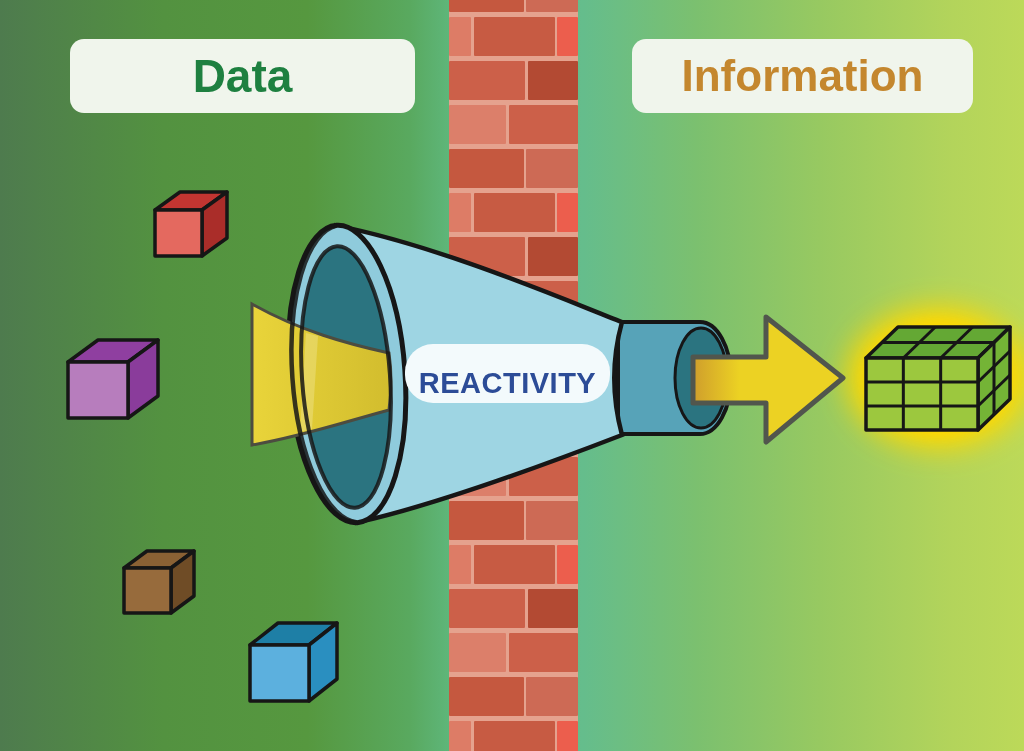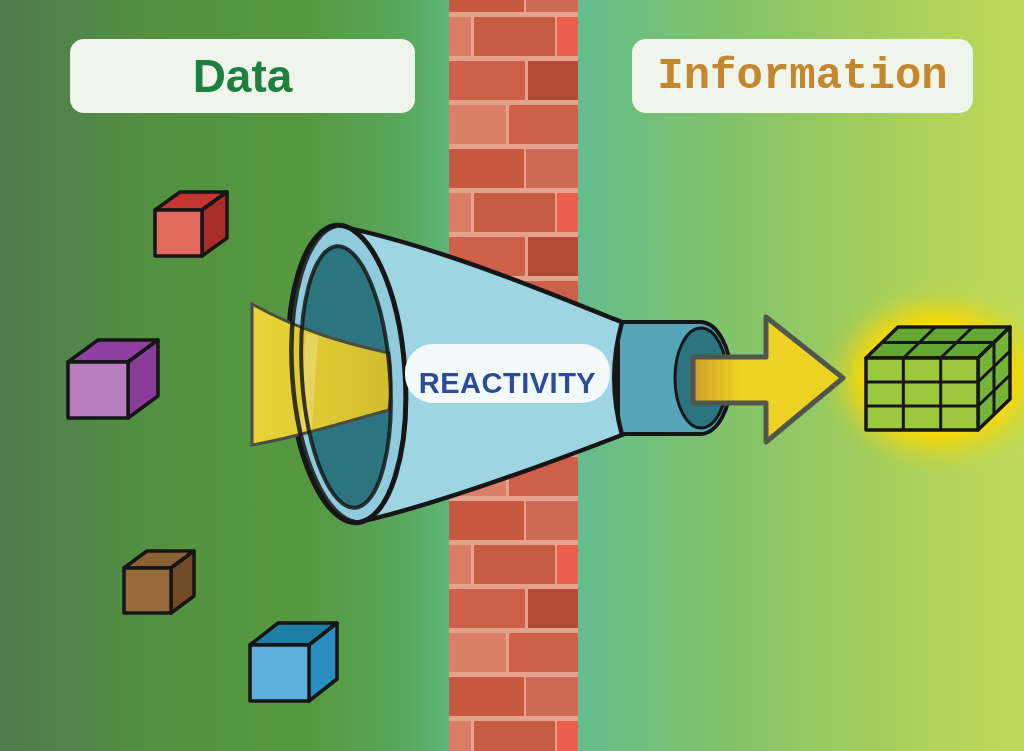--- a/index.html
+++ b/index.html
@@ -14,21 +14,21 @@
   .brick{position:absolute; border-radius:1px;}
   
   .label-box{
     position:absolute; display:flex; align-items:center; justify-content:center;
     background:var(--c-label-box-bg); border-radius:14px; z-index:4;
     white-space:nowrap;
   }
   #data-box{left:70px; top:39px; width:345px; height:74px;}
   #data-box .txt{color:var(--c-data-text); font-size:46px; font-weight:700;}
   #info-box{left:632px; top:39px; width:341px; height:74px;}
-  #info-box .txt{color:var(--c-information-text); font-size:44px; font-weight:700;font-family:Liberation Mono, monospace;}
+  #info-box .txt{color:var(--c-information-text); font-size:44px; font-weight:700;}
   #reactivity-box{
     left:405px; top:344px; width:205px; height:59px;
     background:var(--c-reactivity-box-bg); border-radius:28px;
   }
   #reactivity-box .txt{color:var(--c-reactivity-text); font-size:29px; font-weight:700; letter-spacing:.5px;margin-top:20px;}
   svg{position:absolute; left:0; top:0; z-index:2;}
 </style>
 </head>
 <body>
 

